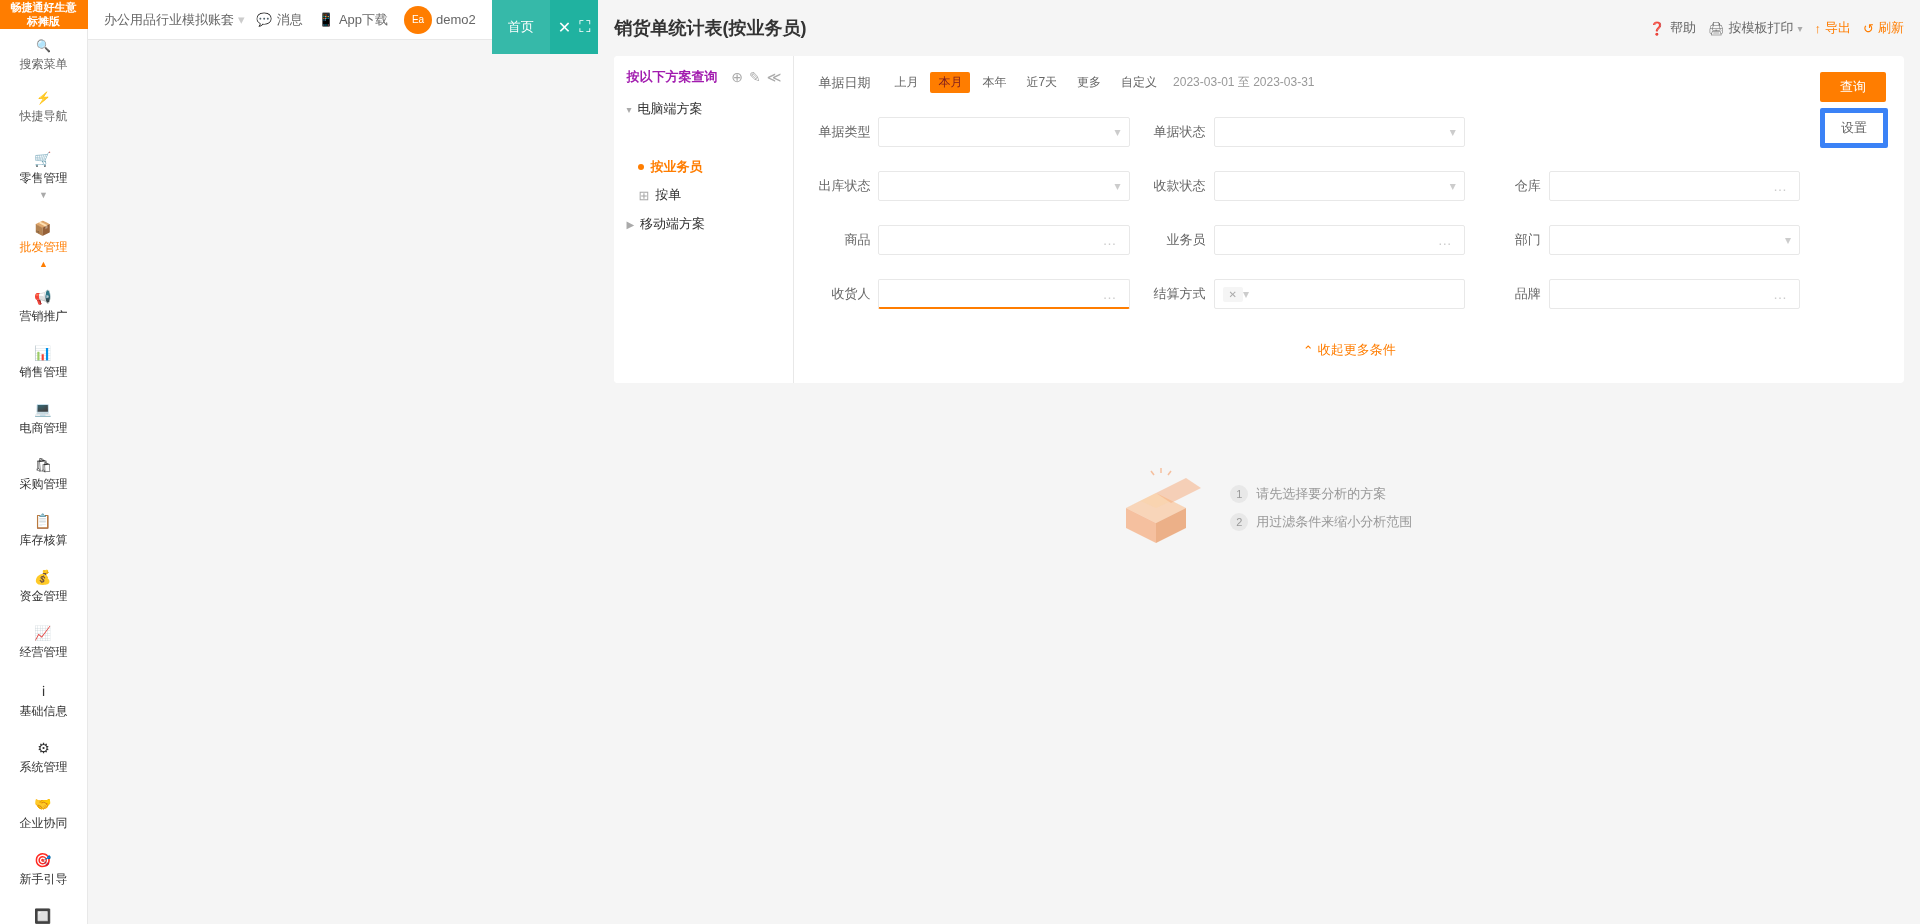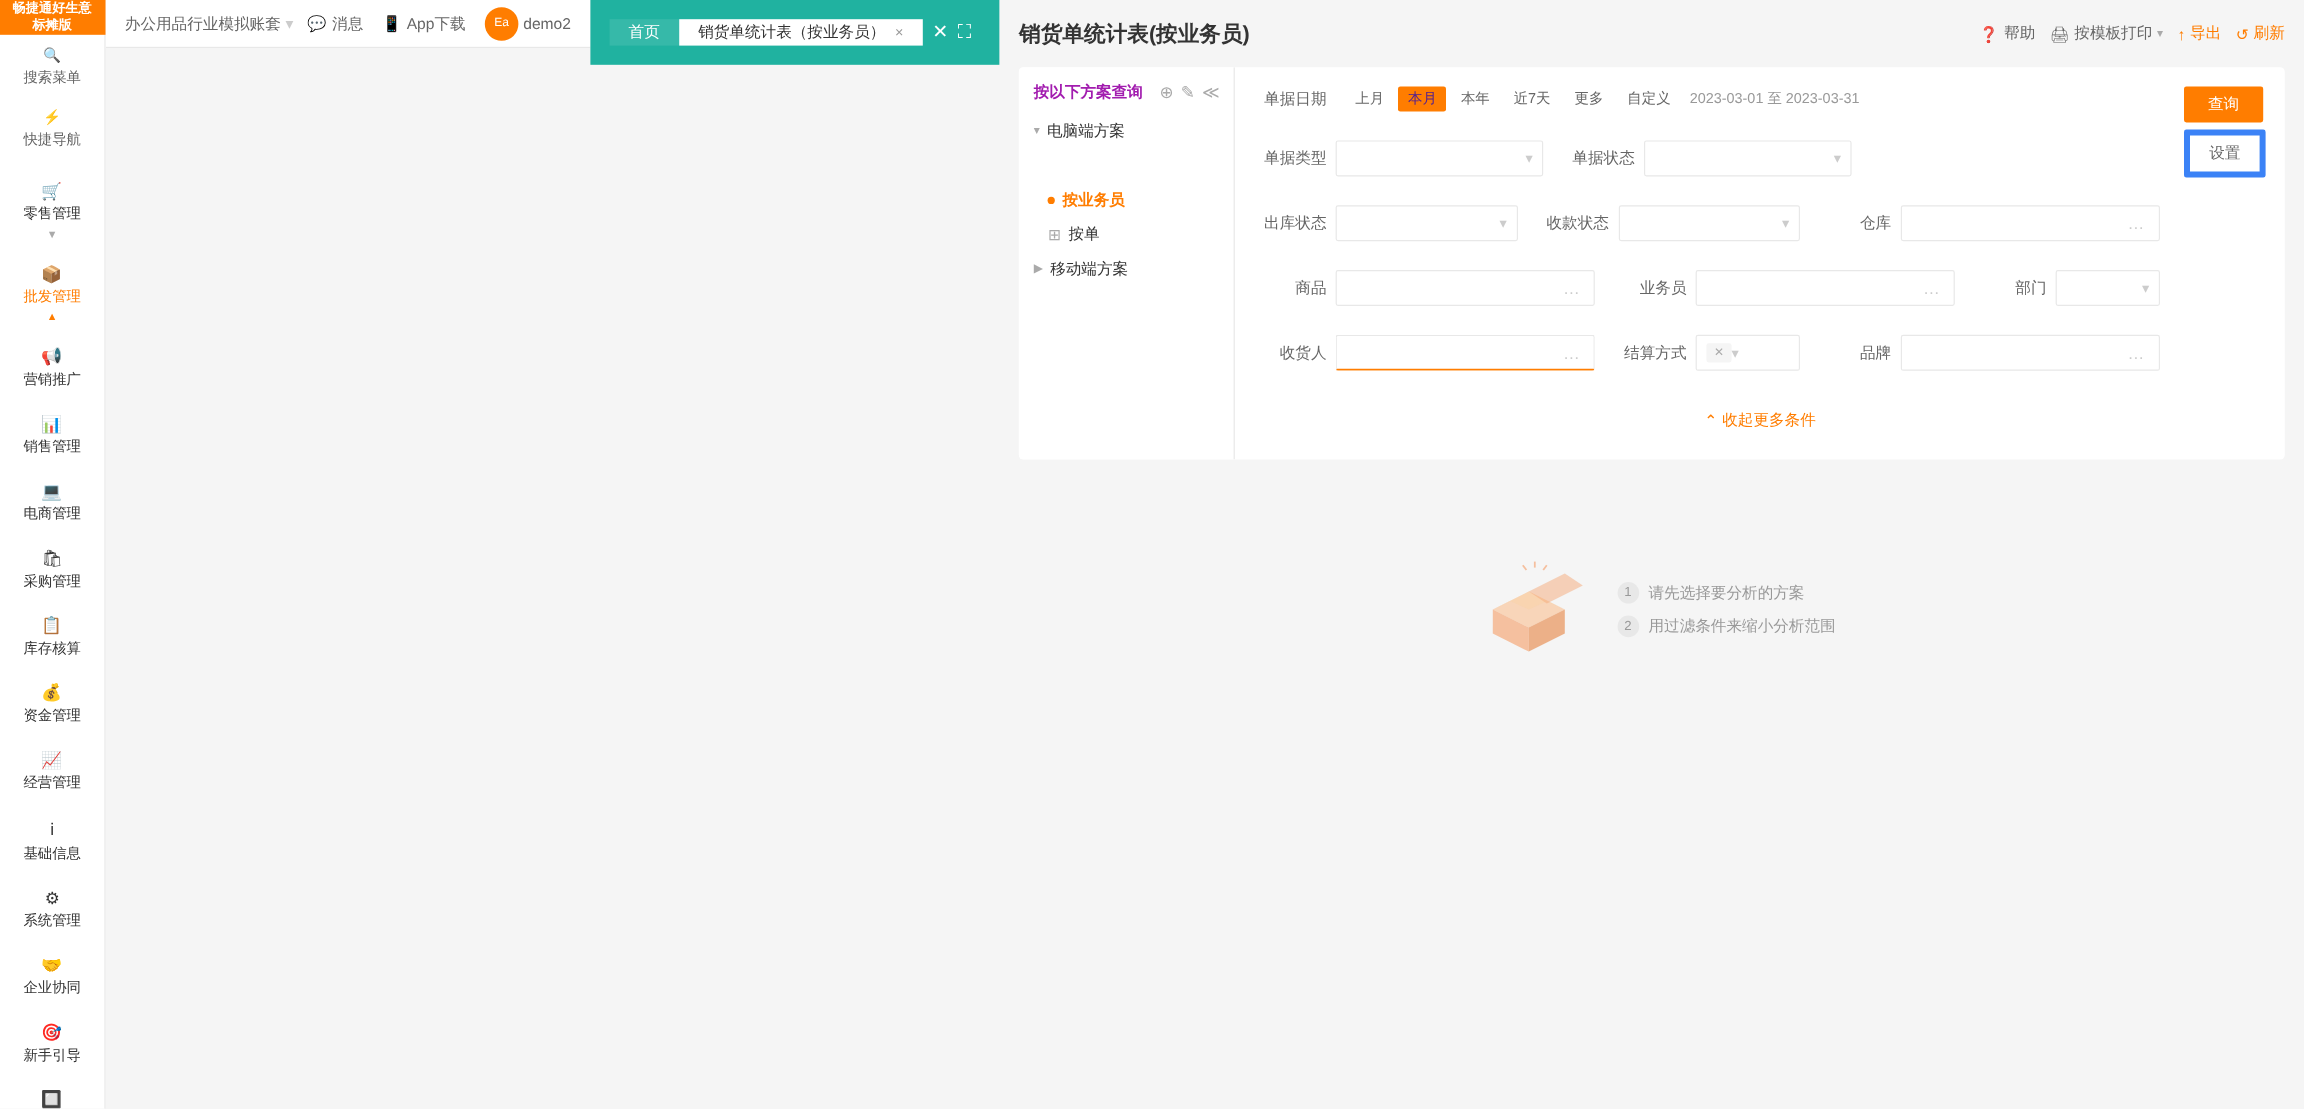--- a/index.html
+++ b/index.html
@@ -19,21 +19,21 @@
     .main { flex: 1; display: flex; overflow: hidden; }
 
     
     .topbar { height: 40px; background: #fff; border-bottom: 1px solid #e8e8e8; display: flex; align-items: center; padding: 0 16px; gap: 12px; }
     .topbar-breadcrumb { color: #666; font-size: 13px; display: flex; align-items: center; gap: 4px; flex: 1; }
     .topbar-actions { display: flex; align-items: center; gap: 16px; }
     .topbar-action { display: flex; align-items: center; gap: 4px; color: #666; font-size: 13px; cursor: pointer; }
     .user-avatar { width: 28px; height: 28px; border-radius: 50%; background: #ff7d00; display: flex; align-items: center; justify-content: center; color: #fff; font-size: 11px; overflow: hidden; }
 
     
-    .tabbar { height: 54px; background: #20b2a0; display: flex; align-items: center; padding: 16px; }
+    .tabbar { height: 54px; background: #20b2a0; display: flex; align-items: center; padding: 0; }
     .tab-home { padding: 0 16px; height: 100%; display: flex; align-items: center; color: #fff; font-size: 13px; cursor: pointer; background: rgba(255,255,255,0.1); }
     .tab-item { padding: 0 16px; height: 100%; display: flex; align-items: center; color: #fff; font-size: 13px; cursor: pointer; background: #fff; color: #333; gap: 8px; position: relative; }
     .tab-close { font-size: 12px; color: #999; cursor: pointer; line-height: 1; }
     .tabbar-spacer { flex: 1; }
     .tabbar-controls { display: flex; align-items: center; padding: 0 8px; gap: 8px; }
     .tabbar-ctrl { color: #fff; font-size: 16px; cursor: pointer; }
 
     
     .content { flex: 1; overflow-y: auto; background: #f5f5f5; }
     .page-container { padding: 16px; }
@@ -67,21 +67,21 @@
 
     
     .right-panel { flex: 1; padding: 16px; }
     .filter-row { display: flex; align-items: center; gap: 16px; margin-bottom: 12px; }
     .filter-label { color: #666; font-size: 13px; white-space: nowrap; min-width: 60px; text-align: right; }
     .filter-field { flex: 1; display: flex; align-items: center; border: 1px solid #e8e8e8; border-radius: 2px; height: 30px; padding: 0 8px; background: #fff; cursor: pointer; position: relative; }
     .filter-field-input { flex: 1; border: none; outline: none; font-size: 13px; color: #333; background: transparent; }
     .filter-field.active { border-bottom: 2px solid #ff7d00; }
     .date-bar { display: flex; align-items: center; gap: 4px; }
     .date-btn { padding: 2px 8px; border-radius: 2px; font-size: 12px; cursor: pointer; color: #666; background: none; border: none; }
-    .date-btn.active { background: #ff7d00; color: #4c1d95; border-radius: 2px; }
+    .date-btn.active { background: #ff7d00; color: #7f1d1d; border-radius: 2px; }
     .date-range { font-size: 12px; color: #999; margin-left: 4px; }
     .filter-row-3cols { display: grid; grid-template-columns: 1fr 1fr 1fr; gap: 16px; margin-bottom: 12px; align-items: center; }
     .filter-group { display: flex; align-items: center; gap: 8px; }
     .filter-select { flex: 1; display: flex; align-items: center; border: 1px solid #e8e8e8; border-radius: 2px; height: 30px; padding: 0 8px; background: #fff; cursor: pointer; }
     .filter-select-text { flex: 1; font-size: 13px; color: #ccc; }
     .filter-select-arrow { color: #ccc; font-size: 12px; }
     .filter-dots { color: #ccc; font-size: 14px; cursor: pointer; padding: 0 4px; }
     .filter-tag { display: flex; align-items: center; gap: 4px; background: #f5f5f5; border-radius: 2px; padding: 2px 6px; font-size: 12px; color: #666; }
     .filter-tag-close { cursor: pointer; color: #aaa; font-size: 10px; }
     .collapse-bar { display: flex; align-items: center; justify-content: center; padding: 8px 0; color: #ff7d00; font-size: 13px; cursor: pointer; gap: 4px; }
@@ -200,24 +200,20 @@
         </div>
         <span>demo2</span>
       </div>
     </div>
   </div>
 
   <div class="tabbar">
     <div class="tab-home">
       <span>首页</span>
     </div>
-    <div class="tab-item">
-      <span>销货单统计表（按业务员）</span>
-      <span class="tab-close">×</span>
-    </div>
     <div class="tabbar-spacer"></div>
     <div class="tabbar-controls">
       <span class="tabbar-ctrl">✕</span>
       <span class="tabbar-ctrl">⛶</span>
     </div>
   </div>
 
   <div class="content">
     <div class="page-container">
 

